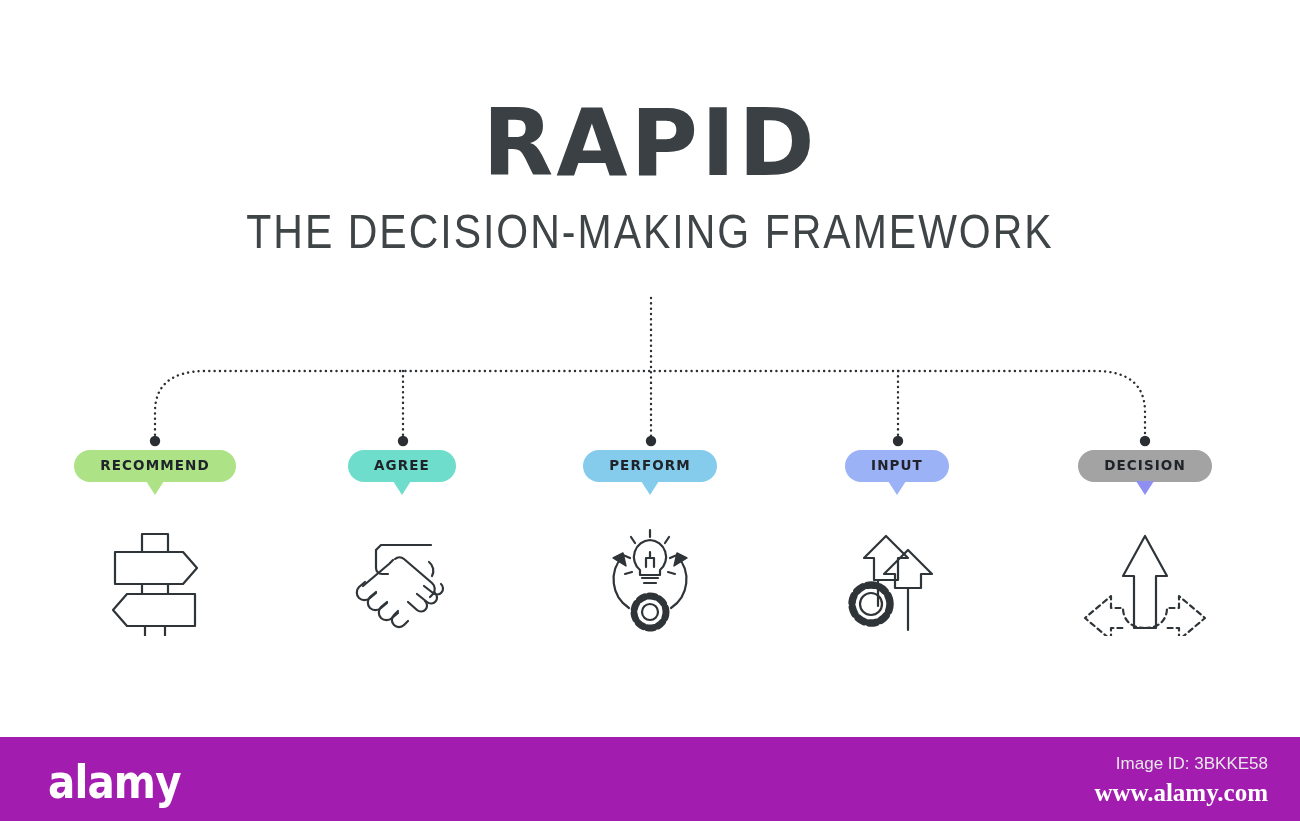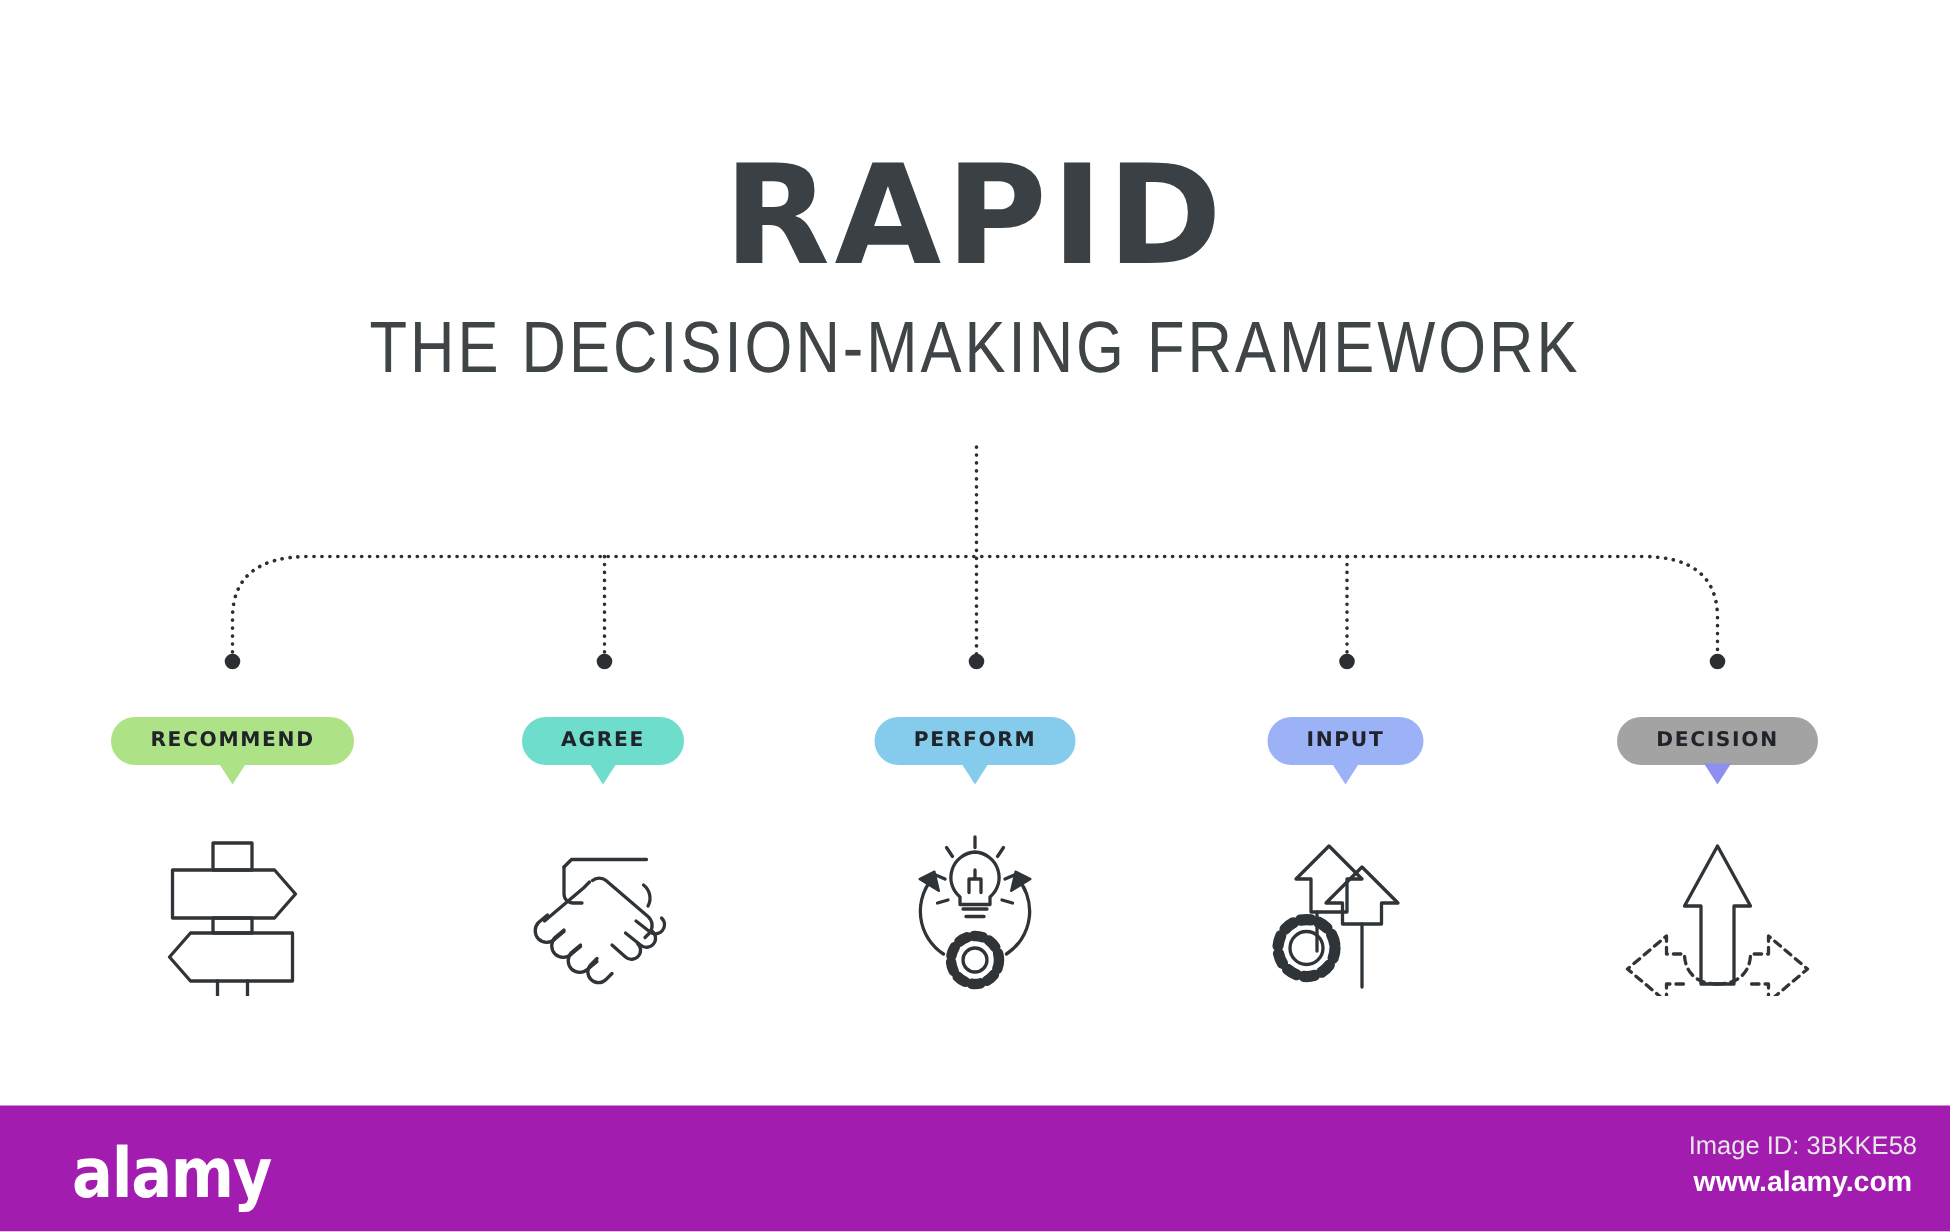--- a/index.html
+++ b/index.html
@@ -55,21 +55,21 @@
     top: 0;
     left: 0;
     width: 1300px;
     height: 821px;
     pointer-events: none;
   }
 
   
   .columns {
     position: absolute;
-    top: 478px;
+    top: 450px;
     left: 0;
     width: 1300px;
     height: 230px;
   }
 
   .column {
     position: absolute;
     width: 250px;
     text-align: center;
   }
@@ -158,37 +158,37 @@
     font-size: 46px;
     font-weight: 700;
     letter-spacing: -1px;
     color: #ffffff;
     transform: scaleX(0.88);
     transform-origin: left top;
   }
 
   .footer-right {
     position: absolute;
-    right: 22px;
+    right: 32px;
     top: 16px;
-    text-align: center;
+    text-align: right;
     color: #ffffff;
   }
 
   .img-id {
     font-family: "Liberation Sans", sans-serif;
     font-size: 17px;
     font-weight: 400;
     color: #e8e8e8;
     line-height: 1.35;
   }
 
   .site-url {
-    font-family: Liberation Sans, sans-serif;
-    font-size: 19px;
+    font-family: Liberation Serif, serif;
+    font-size: 25px;
     font-weight: 700;
     color: #ffffff;
     line-height: 1.35;
   }
 </style>
 </head>
 <body>
 
 <div id="stage">
 

